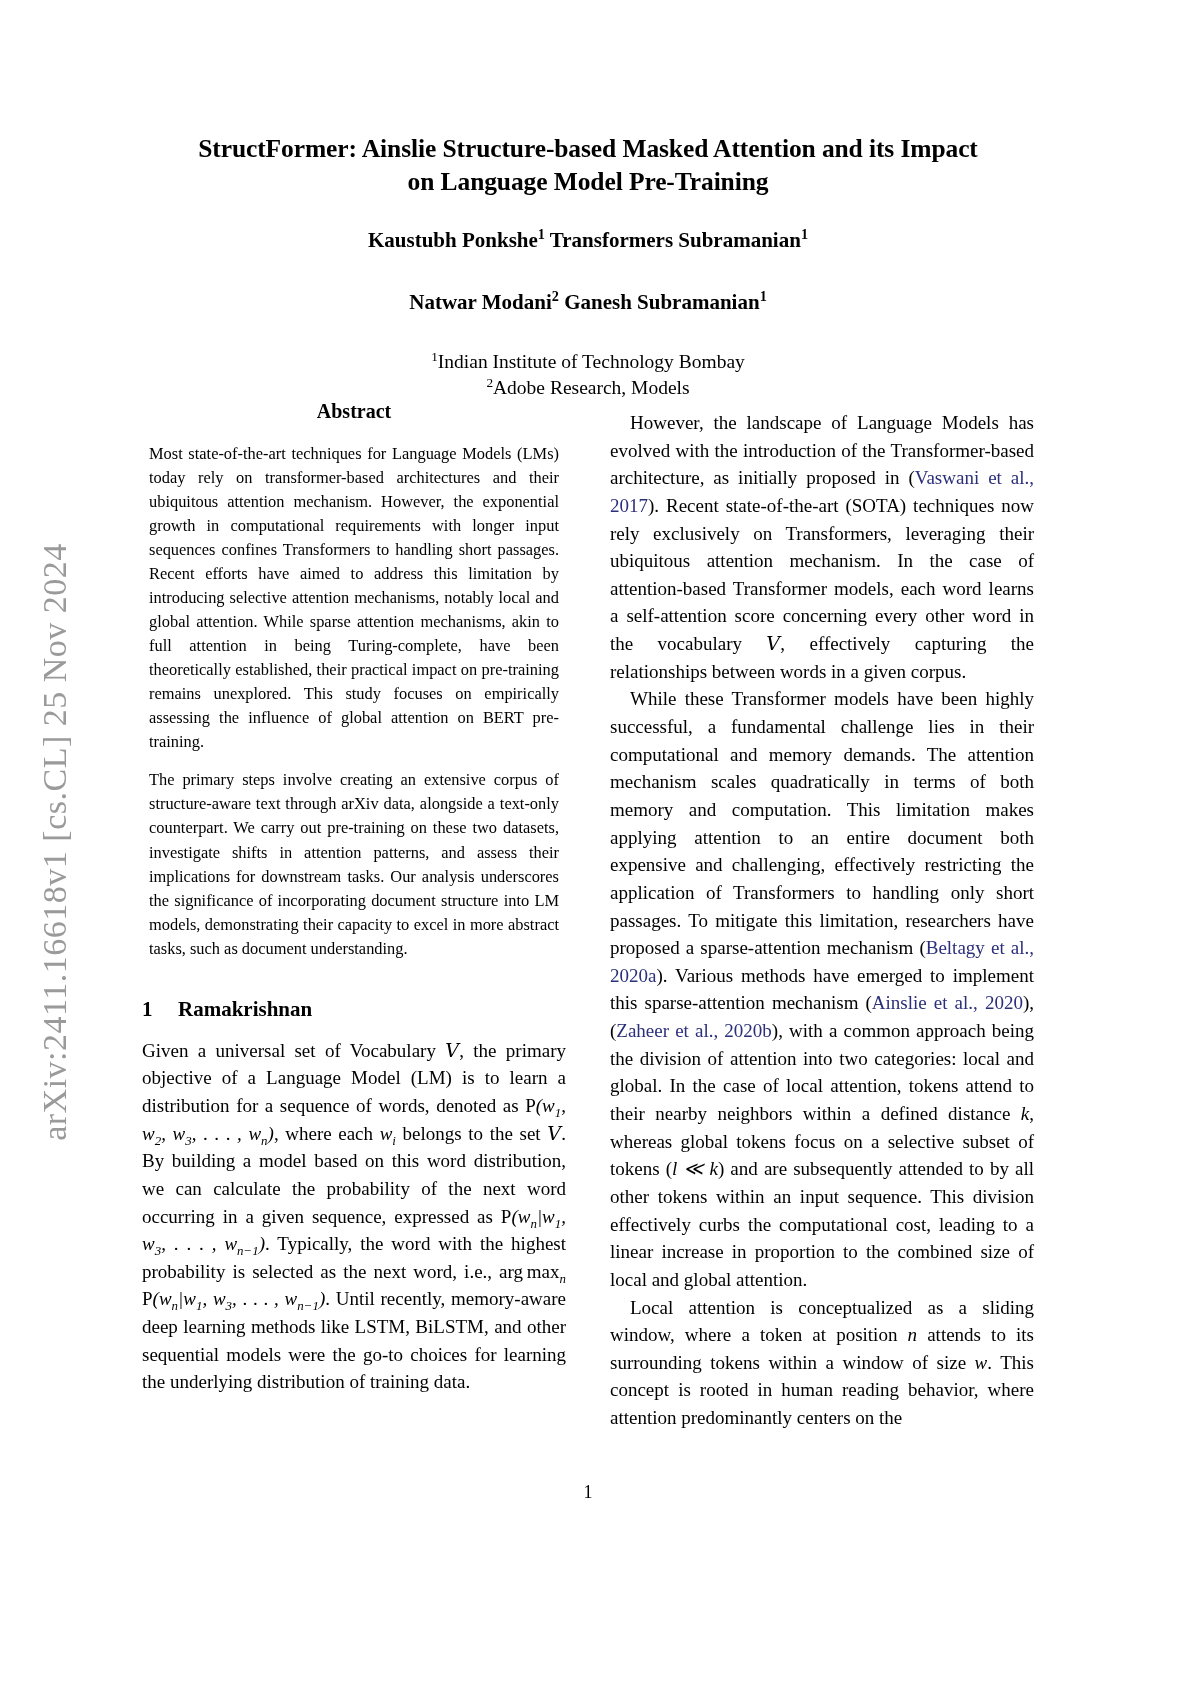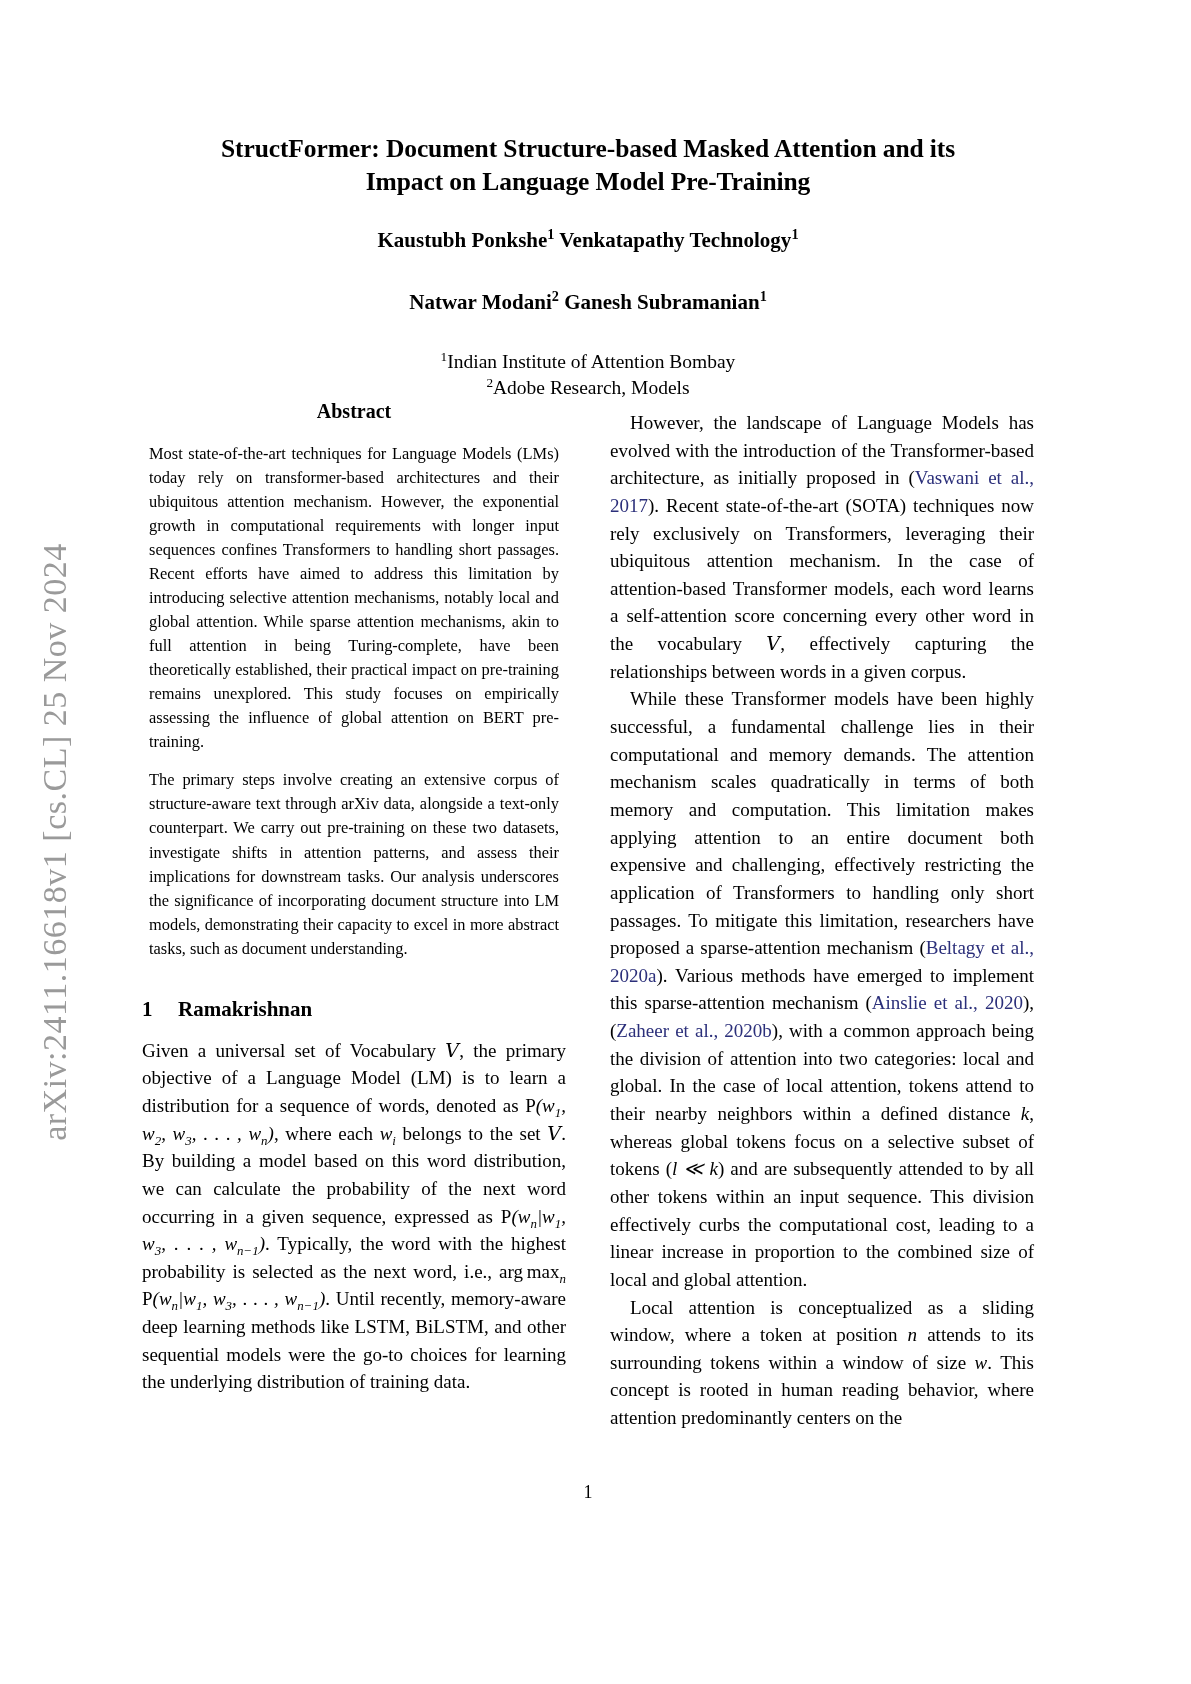--- a/index.html
+++ b/index.html
@@ -170,34 +170,34 @@
 </head>
 <body>
 
 <div id="arxiv-stamp">
   <div class="stamp-text">arXiv:2411.16618v1  [cs.CL]  25 Nov 2024</div>
 </div>
 
 <div id="page">
 
   <div id="title-block">
-    <div id="paper-title">StructFormer: Document Structure-based Masked Attention and its Impact on Language Model Pre-Training</div>
+    <div id="paper-title">StructFormer: Ainslie Structure-based Masked Attention and its Impact on Language Model Pre-Training</div>
 
     <div class="authors-line">
       <span>Kaustubh Ponkshe</span><sup>1</sup>
-      <span>Venkatapathy Technology</span><sup>1</sup>
+      <span>Transformers Subramanian</span><sup>1</sup>
     </div>
 
     <div class="authors-line second">
       <span>Natwar Modani</span><sup>2</sup>
       <span>Ganesh Subramanian</span><sup>1</sup>
     </div>
 
     <div class="affil-block">
-      <div><sup>1</sup><span>Indian Institute of Attention Bombay</span></div>
+      <div><sup>1</sup><span>Indian Institute of Technology Bombay</span></div>
       <div><sup>2</sup><span>Adobe Research, Models</span></div>
     </div>
   </div>
 
   <div id="columns">
 
     <div class="column col-left">
 
       <div id="abstract-heading">Abstract</div>
 

